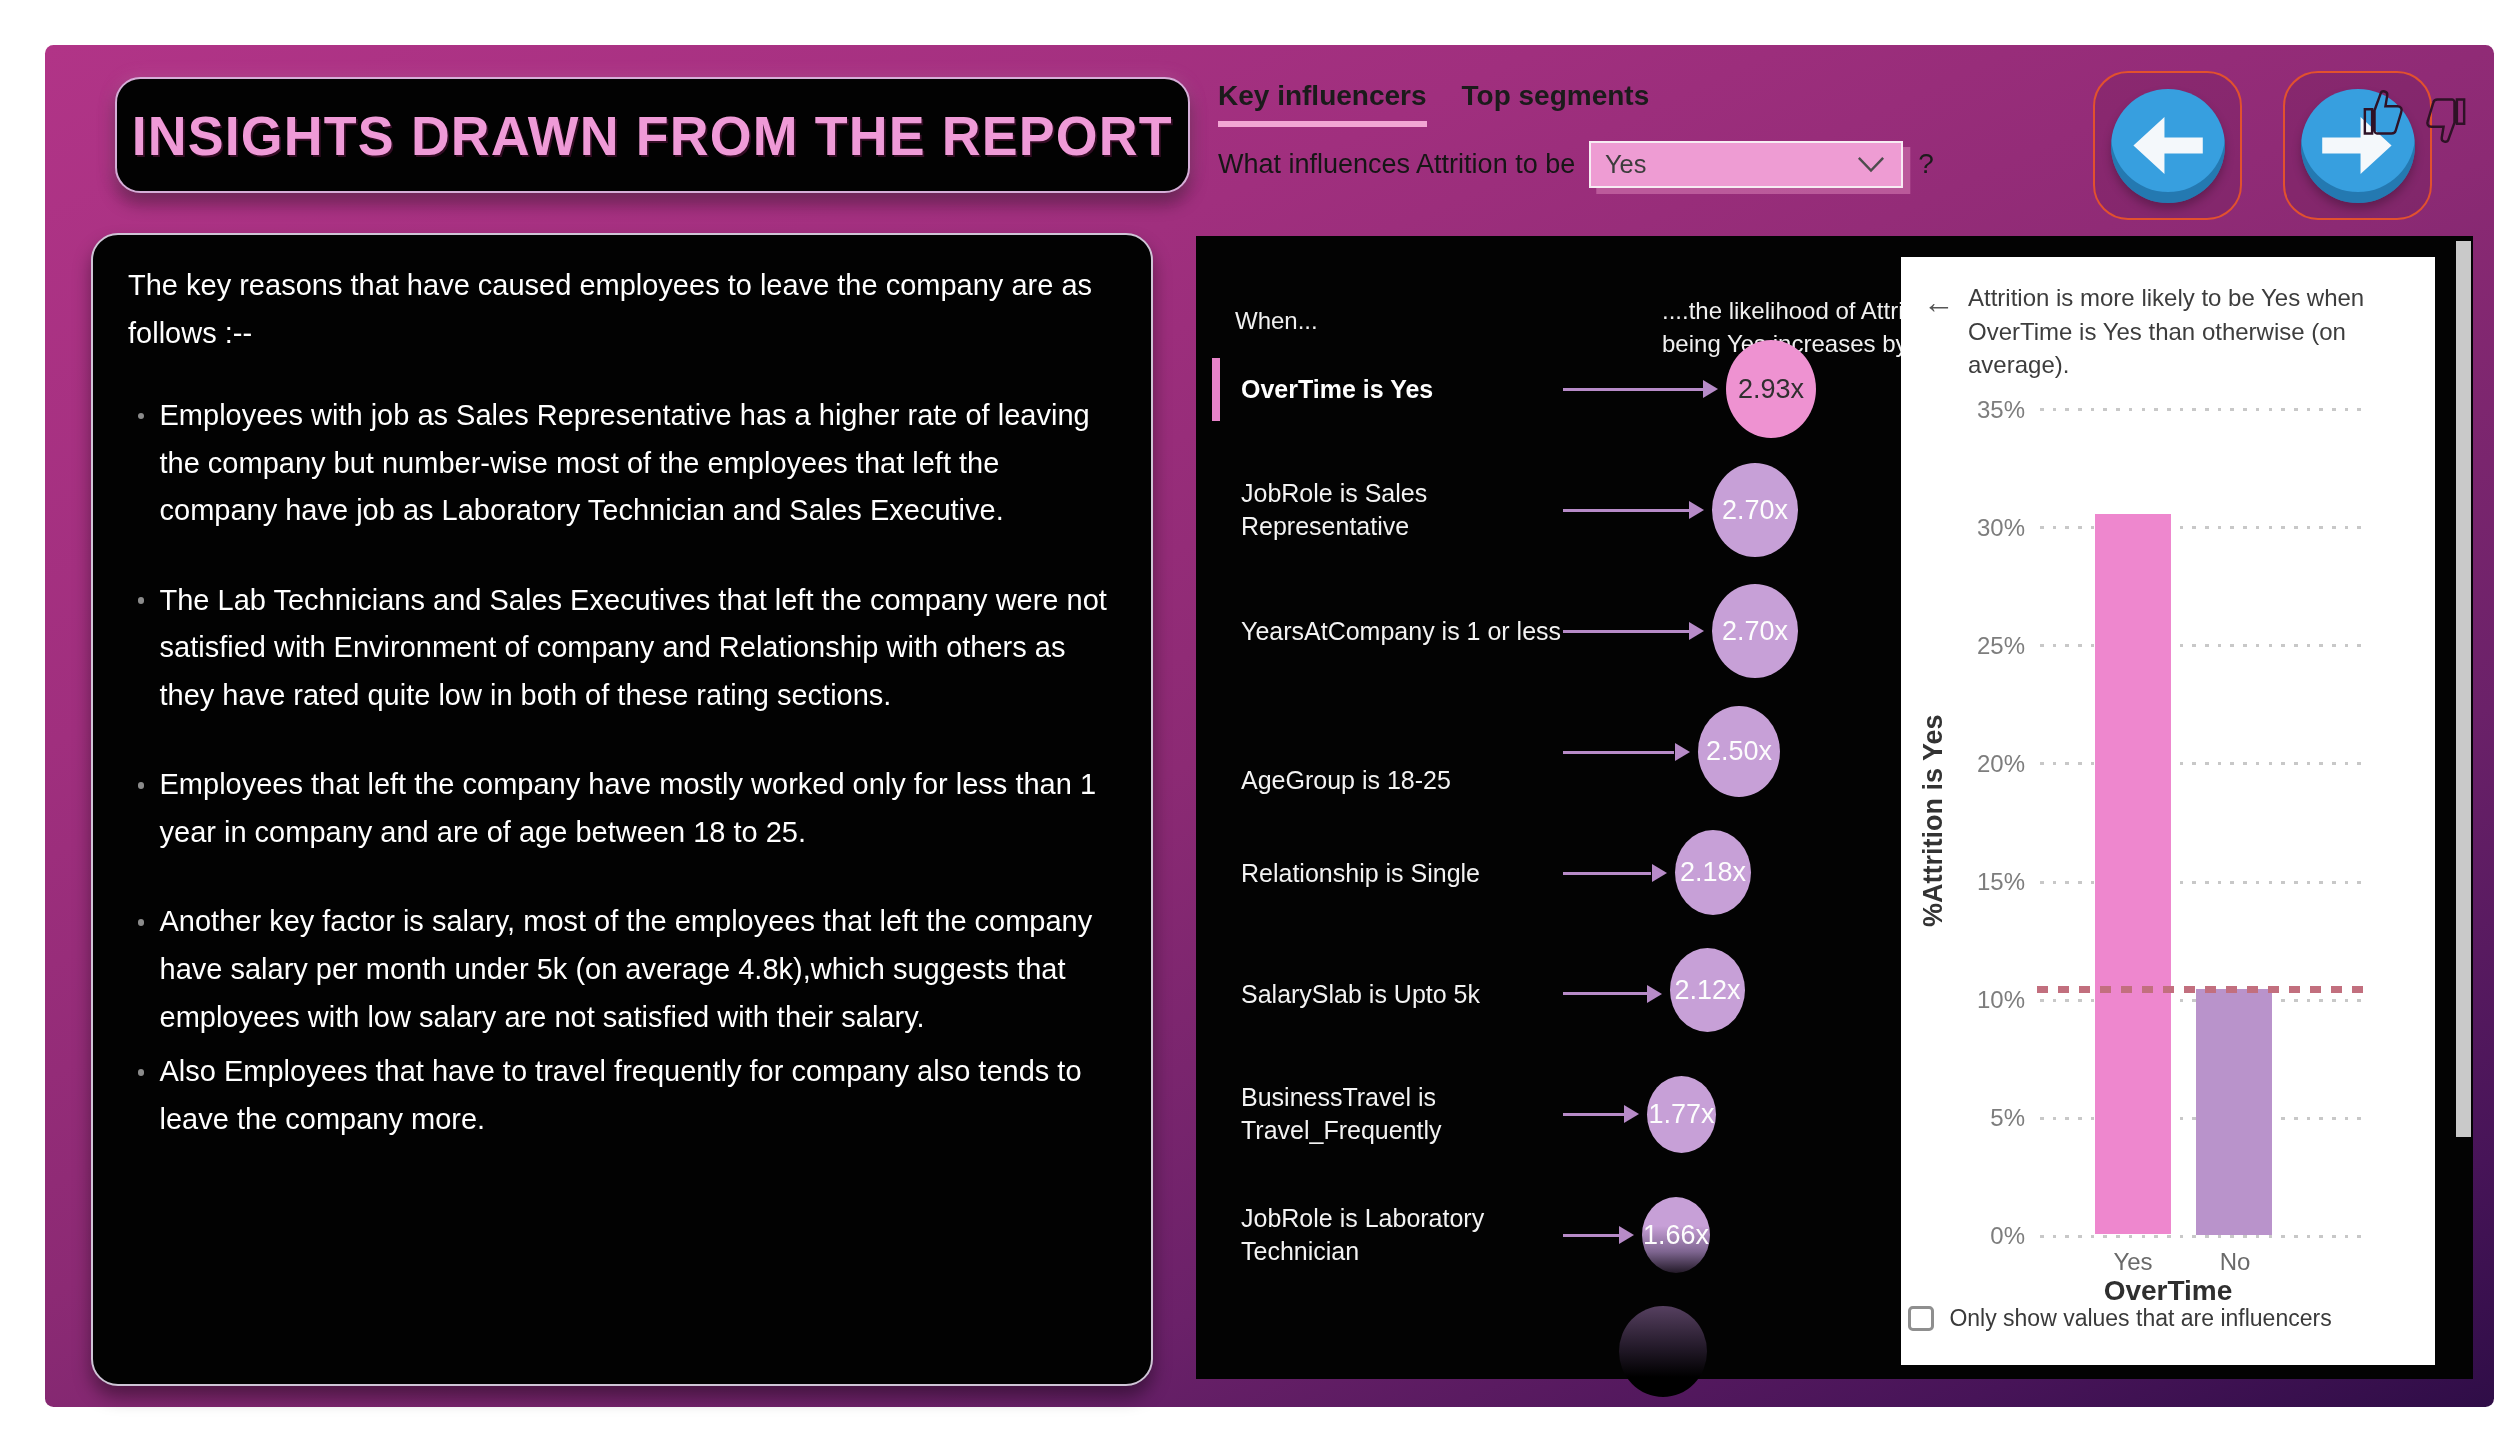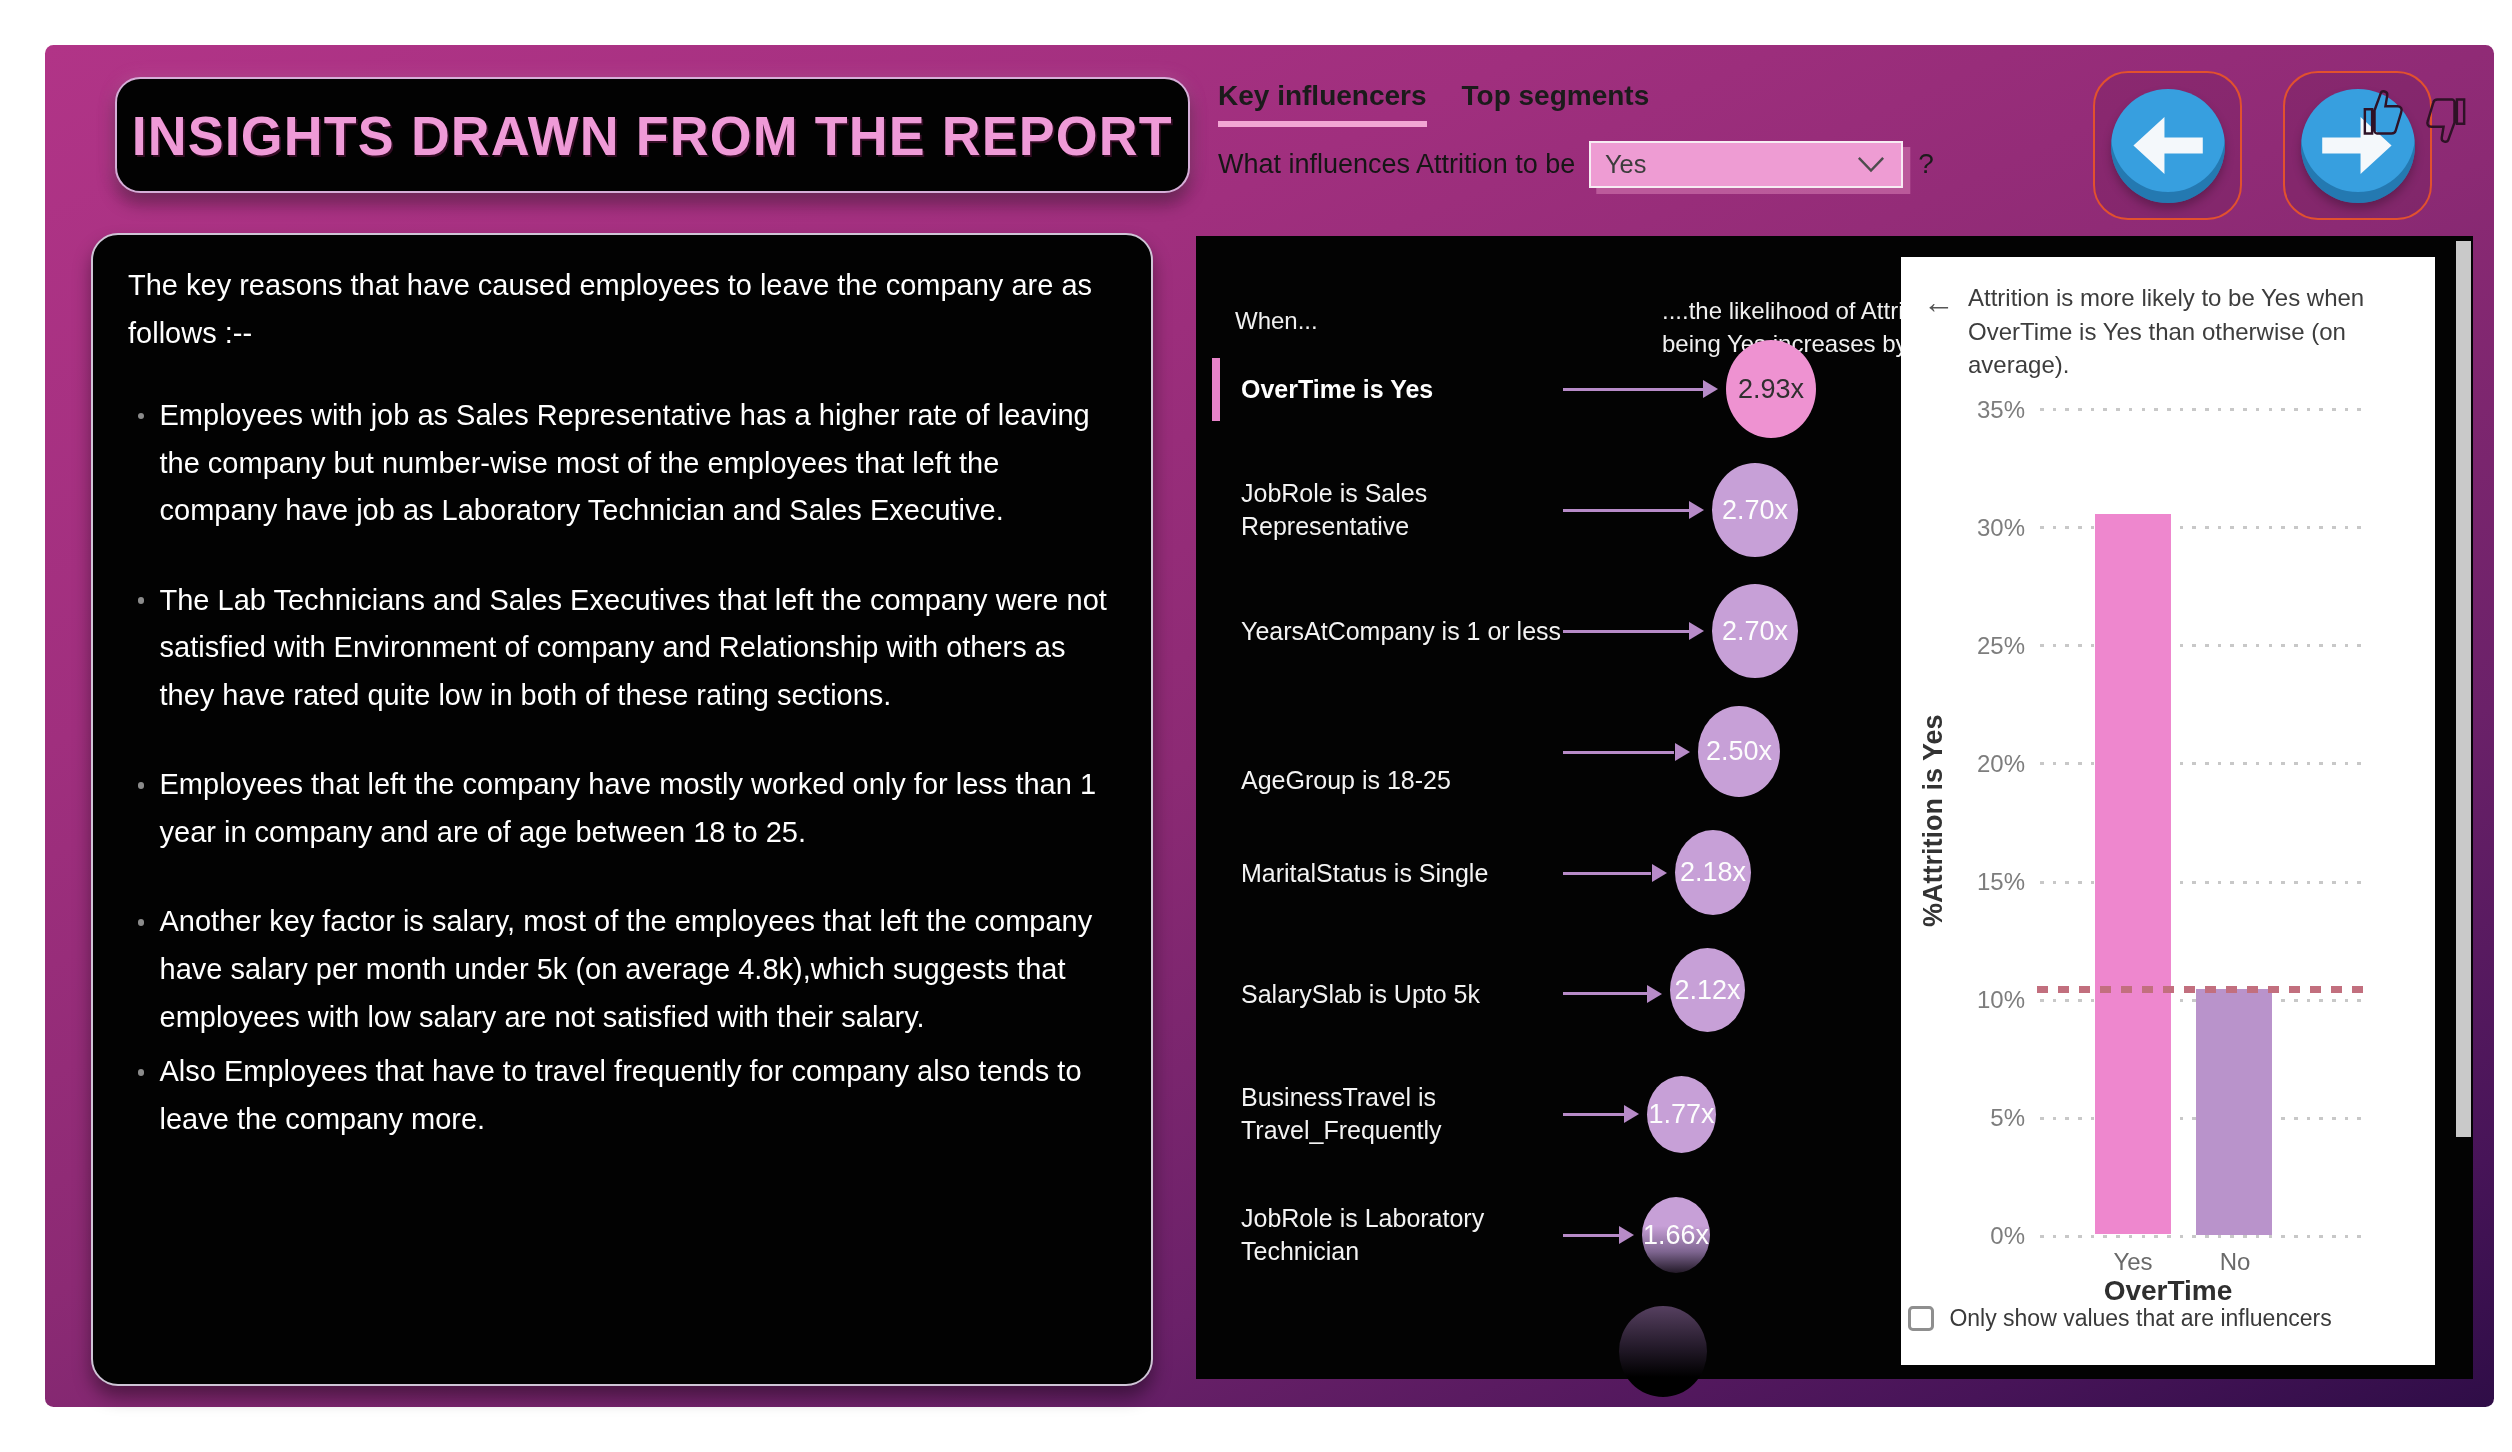--- a/index.html
+++ b/index.html
@@ -159,21 +159,21 @@
           <div class="arrow-head" style="left: 493px; top: 386px;"></div>
           <div class="bubble purple" style="left: 516px; top: 348px; width: 86px; height: 94px;">2.70x</div>
         </div>
         <div>
           <div class="inf-label" style="top: 516px; margin-top: 28px;">AgeGroup is 18-25</div>
           <div class="arrow-line" style="left: 367px; top: 515px; width: 111px;"></div>
           <div class="arrow-head" style="left: 479px; top: 507px;"></div>
           <div class="bubble purple" style="left: 502px; top: 470px; width: 82px; height: 91px;">2.50x</div>
         </div>
         <div>
-          <div class="inf-label" style="top: 637px;">MaritalStatus is Single</div>
+          <div class="inf-label" style="top: 637px;">Relationship is Single</div>
           <div class="arrow-line" style="left: 367px; top: 636px; width: 88px;"></div>
           <div class="arrow-head" style="left: 456px; top: 628px;"></div>
           <div class="bubble purple" style="left: 479px; top: 594px; width: 76px; height: 85px;">2.18x</div>
         </div>
         <div>
           <div class="inf-label" style="top: 758px;">SalarySlab is Upto 5k</div>
           <div class="arrow-line" style="left: 367px; top: 756px; width: 84px;"></div>
           <div class="arrow-head" style="left: 451px; top: 749px;"></div>
           <div class="bubble purple" style="left: 474px; top: 712px; width: 75px; height: 84px;">2.12x</div>
         </div>

